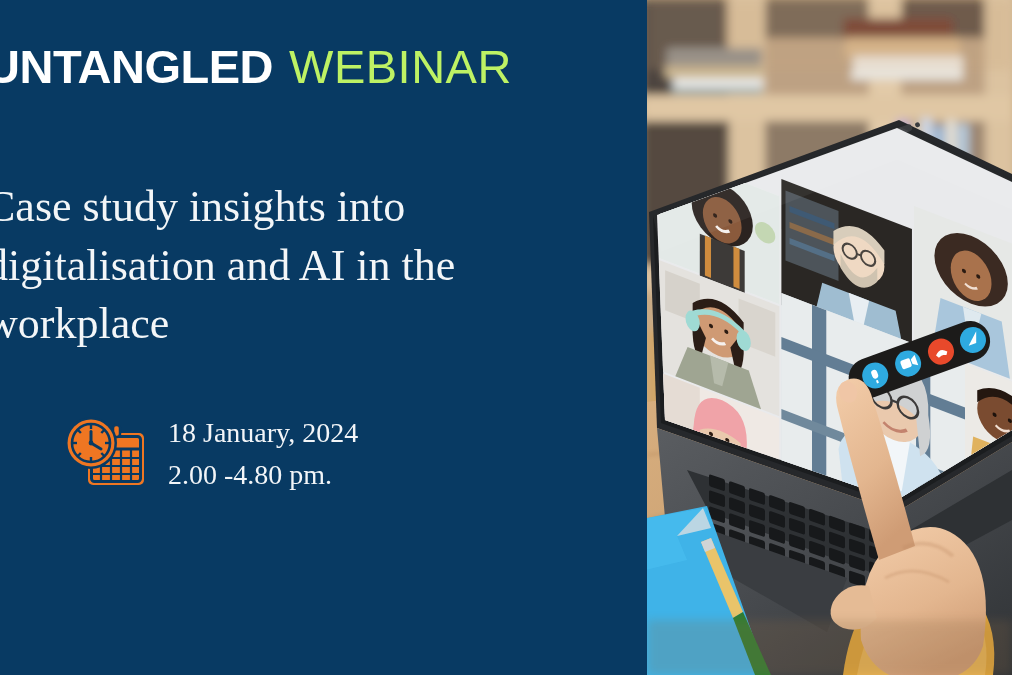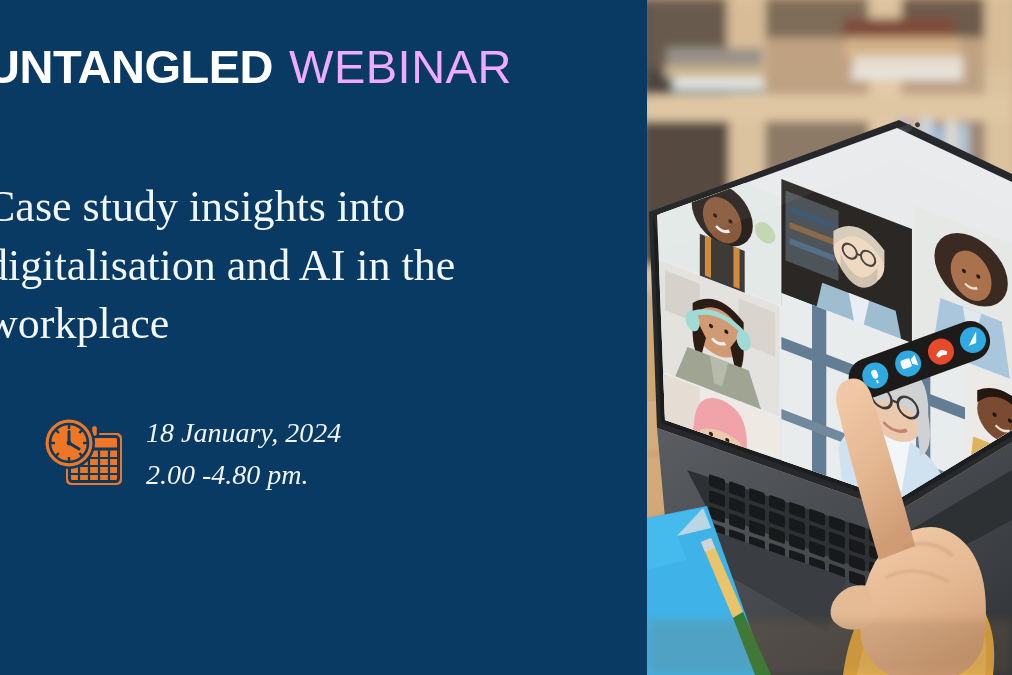--- a/index.html
+++ b/index.html
@@ -25,35 +25,35 @@
     line-height:1;
   }
   .brand-strong {
     font-family:"Liberation Sans", sans-serif;
     font-weight:700; font-size:47px; letter-spacing:-0.5px;
     color:#ffffff;
   }
   .brand-light {
     font-family:"Liberation Sans", sans-serif;
     font-weight:400; font-size:47px; letter-spacing:0.5px;
-    color:#f0abfc; margin-left:16px;
+    color:#bef264; margin-left:16px;
   }
 
   .headline {
     position:absolute; left:0; top:178px; width:560px;
     font-family:"Liberation Serif", serif;
     font-weight:400; font-size:44px; line-height:1.33;
     color:#f3f6f8;
   }
   .headline div { white-space:nowrap; }
 
   
   .datewrap {
-    position:absolute; left:52px; top:412px;
-    display:flex; align-items:center; gap:22px;font-style:italic;
+    position:absolute; left:74px; top:412px;
+    display:flex; align-items:center; gap:22px;
   }
   .cal-icon { width:86px; height:82px; position:relative; flex:0 0 auto; }
   .datetext {
     font-family:"Liberation Serif", serif;
     color:#f2f5f8; font-size:28px; line-height:1.5;
     white-space:nowrap;
   }
 
   
   .photo {

